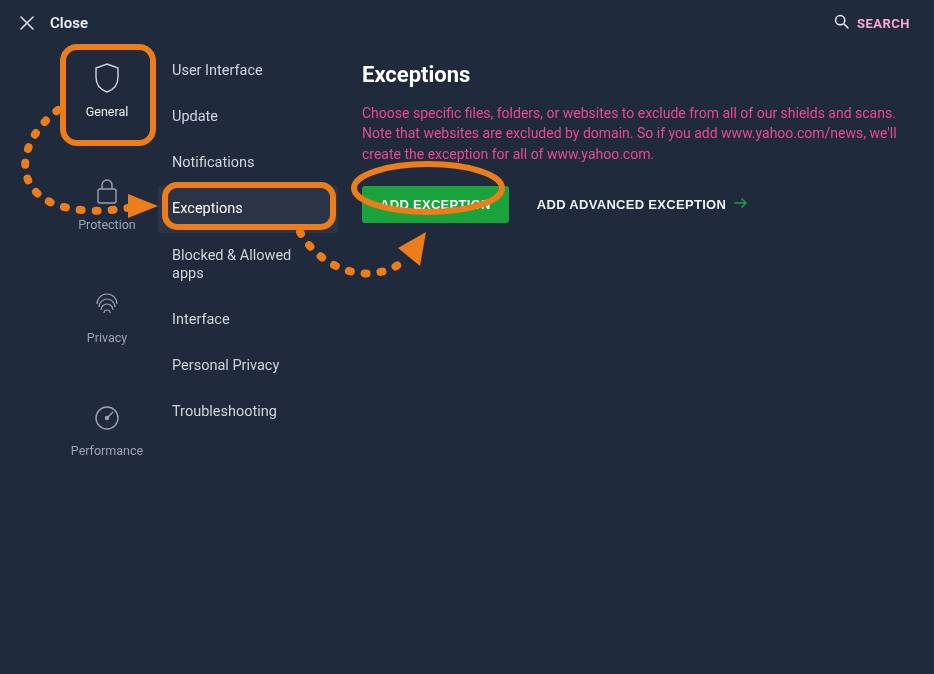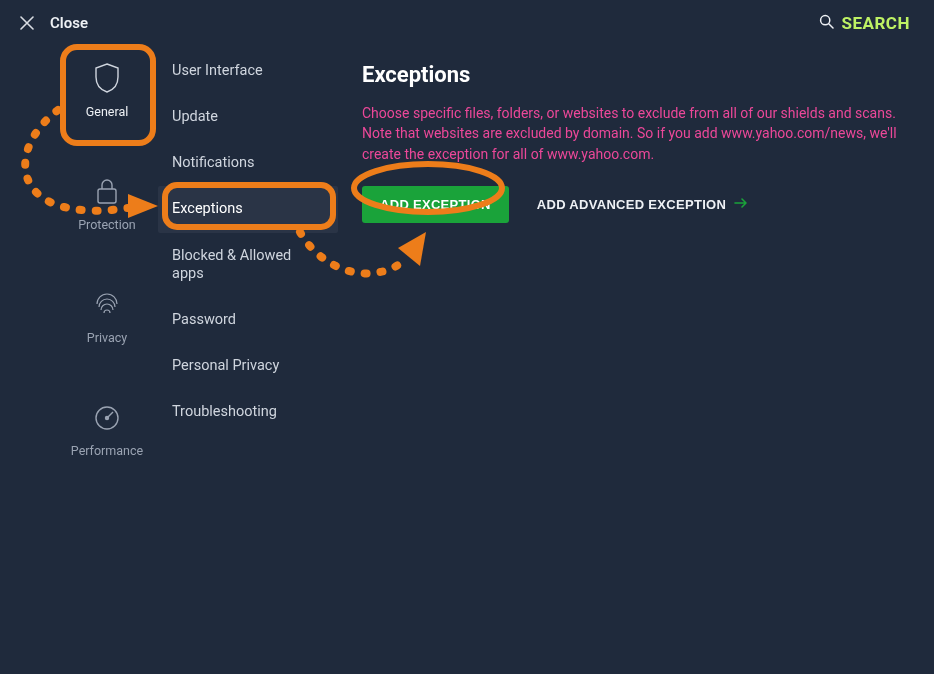--- a/index.html
+++ b/index.html
@@ -23,21 +23,21 @@
     display: flex;
     align-items: center;
     padding: 0 24px 0 18px;
     justify-content: space-between;
     text-align: center;
   }
   .topbar-left { display: flex; align-items: center; gap: 14px; }
   .close-x { width: 18px; height: 18px; display:flex; align-items:center; justify-content:center; color:#d9dde3; cursor:pointer; }
   .close-label { font-size: 15px; font-weight: 600; color:#eef1f5; }
   .search-group { display:flex; align-items:center; gap:8px; cursor:pointer; }
-  .search-label { font-size: 17px; font-weight: 700; letter-spacing: 0.5px; color:#bef264; }
+  .search-label { font-size: 13px; font-weight: 700; letter-spacing: 0.5px; color:#f9a8d4; }
 
   
   .icon-rail {
     position: absolute;
     left: 60px;
     top: 48px;
     width: 94px;
     display: flex;
     flex-direction: column;
     align-items: center;
@@ -206,21 +206,21 @@
       <span class="rail-label">Performance</span>
     </div>
   </div>
 
   <div class="submenu">
     <div class="sub-item">User Interface</div>
     <div class="sub-item">Update</div>
     <div class="sub-item">Notifications</div>
     <div class="sub-item active">Exceptions</div>
     <div class="sub-item">Blocked &amp; Allowed apps</div>
-    <div class="sub-item">Password</div>
+    <div class="sub-item">Interface</div>
     <div class="sub-item">Personal Privacy</div>
     <div class="sub-item">Troubleshooting</div>
   </div>
 
   <div class="main">
     <h1>Exceptions</h1>
     <p>Choose specific files, folders, or websites to exclude from all of our shields and scans. Note that websites are excluded by domain. So if you add www.yahoo.com/news, we'll create the exception for all of www.yahoo.com.</p>
     <div class="action-row">
       <button class="btn-primary">ADD EXCEPTION</button>
       <button class="btn-secondary">

